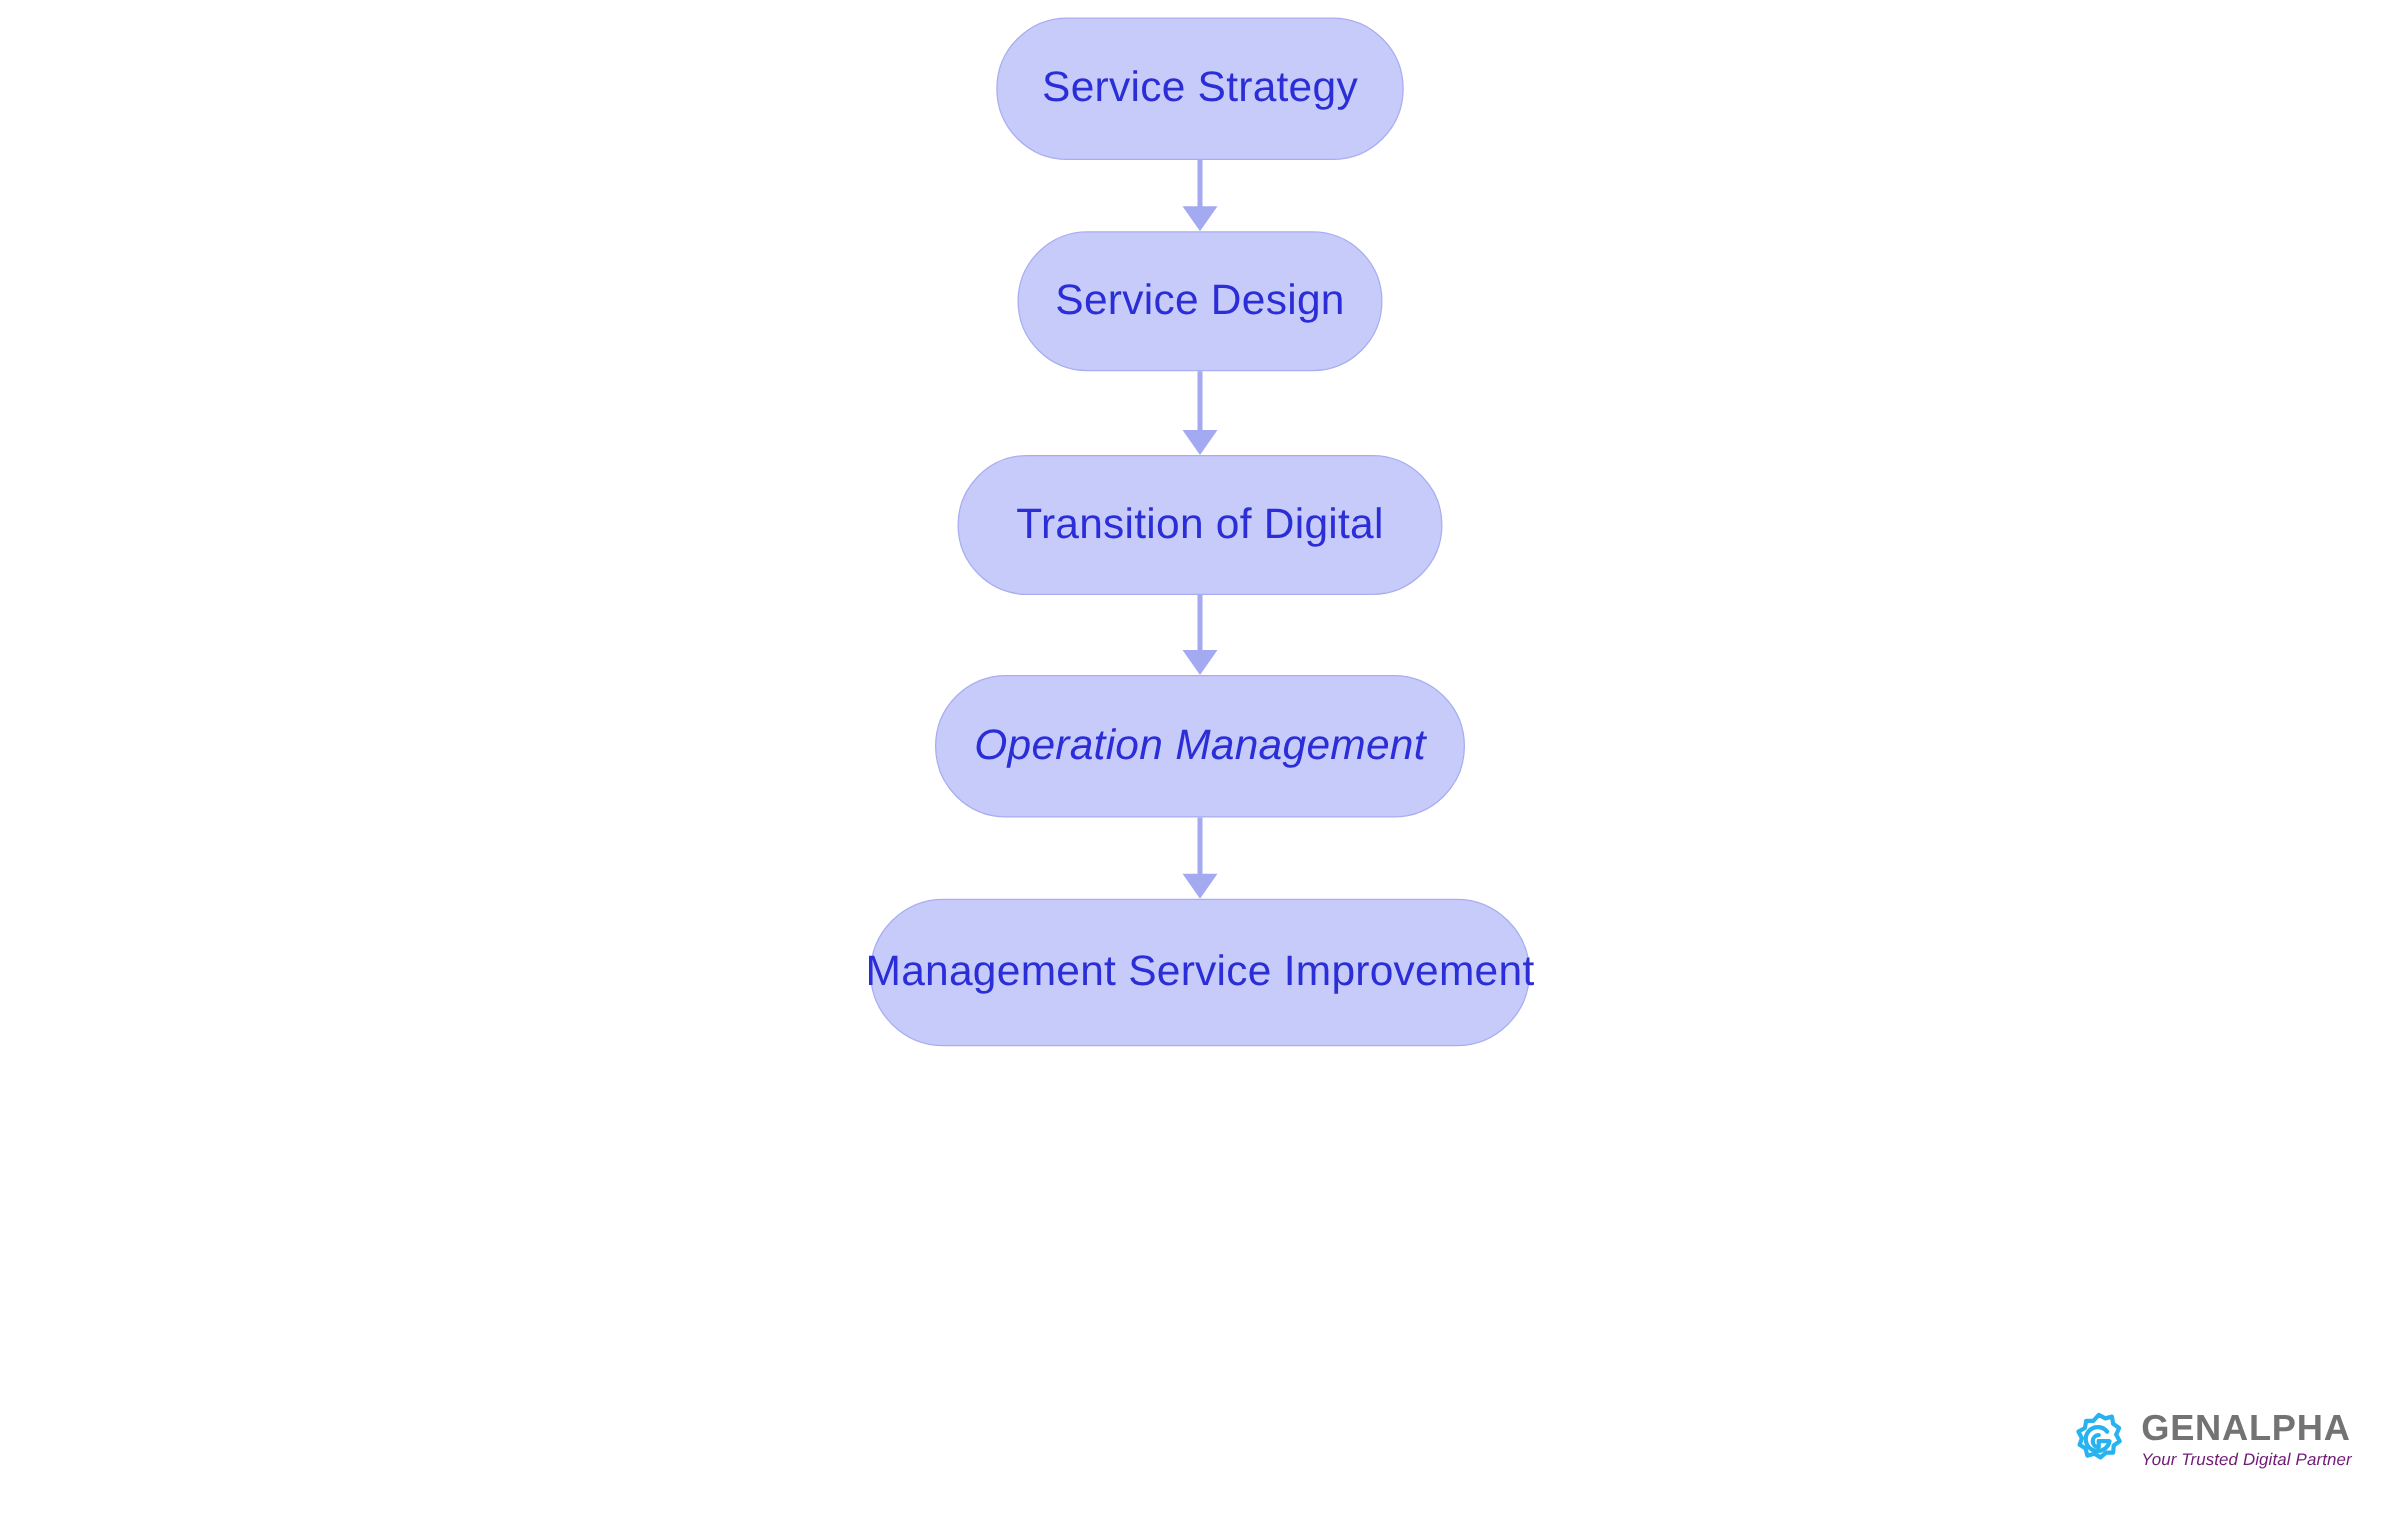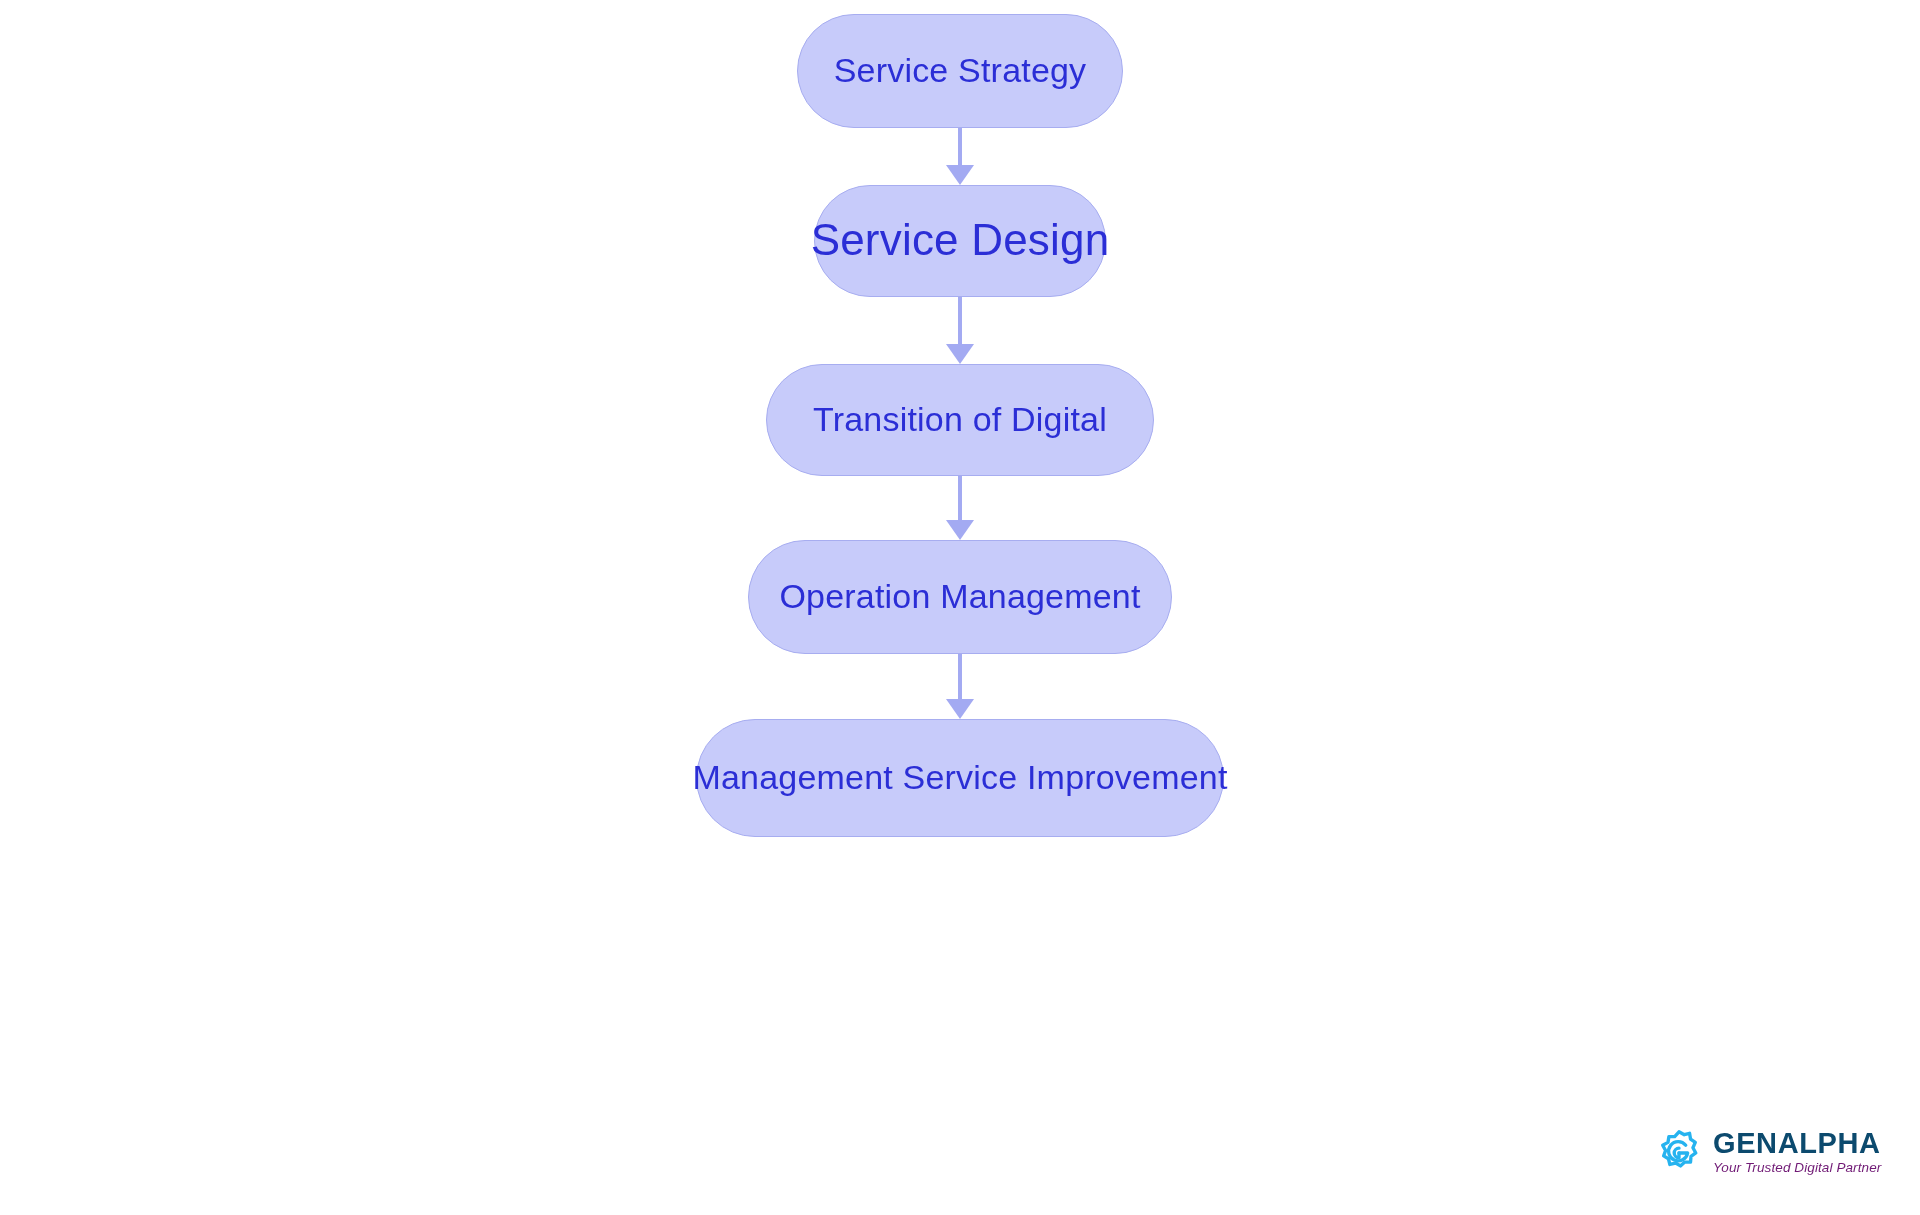--- a/index.html
+++ b/index.html
@@ -47,23 +47,23 @@
   }
 
   .node-label {
     display: block;
     line-height: 1;
     padding-bottom: 2px;
   }
 
   
   .node-1 { margin-top: 14px;  width: 326px; height: 114px; font-size: 34px; }
-  .node-2 { width: 292px; height: 112px; font-size: 44px; }
+  .node-2 { width: 292px; height: 112px; font-size: 34px; }
   .node-3 { width: 388px; height: 112px; font-size: 34px; }
-  .node-4 { width: 424px; height: 114px; font-size: 34px; }
+  .node-4 { width: 424px; height: 114px; font-size: 34px; font-style: italic; }
   .node-5 { width: 528px; height: 118px; font-size: 34px; }
 
   .connector {
     width: 34px;
     display: flex;
     flex-direction: column;
     align-items: center;
   }
   .connector .shaft {
     width: 4px;
@@ -97,21 +97,21 @@
     flex: none;
   }
   #brand-logo .wordmark {
     display: flex;
     flex-direction: column;
     justify-content: center;
   }
   #brand-logo .brand-name {
     font-size: 29px;
     font-weight: bold;
-    color: #0c4a6e;
+    color: #737373;
     letter-spacing: 0.6px;
     line-height: 1.02;
   }
   #brand-logo .brand-tagline {
     font-size: 13.5px;
     font-style: italic;
     color: #701a75;
     letter-spacing: 0.1px;
     margin-top: 2px;
     line-height: 1.05;

